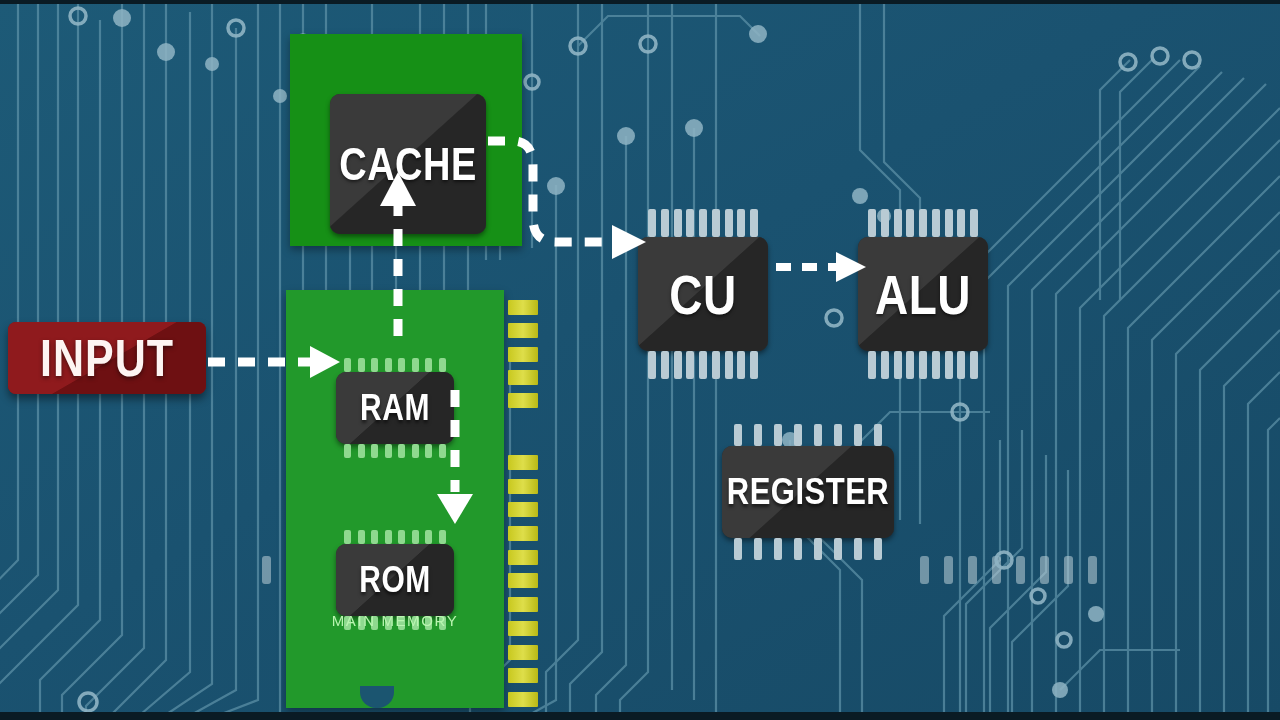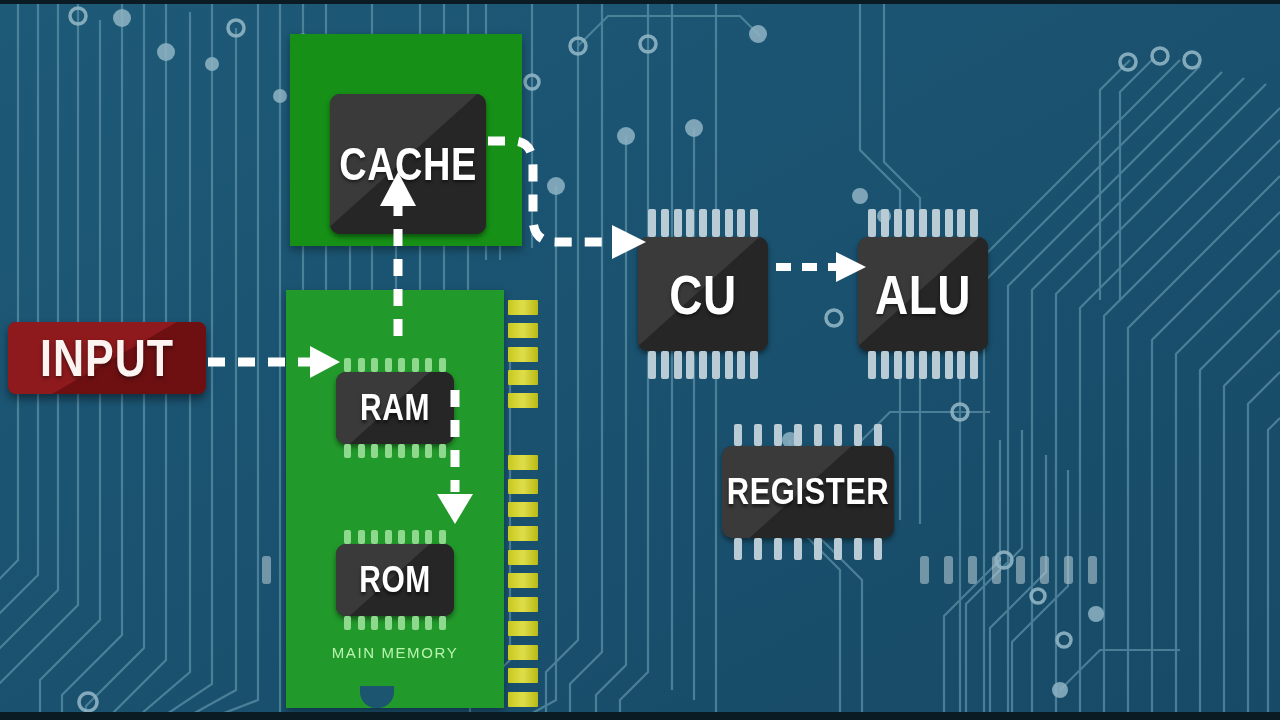--- a/index.html
+++ b/index.html
@@ -332,21 +332,21 @@
       <span style="height:15px;"></span>
     <span style="height:15px;"></span>
       <span style="height:15px;"></span>
     <span style="height:15px;"></span>
       <span style="height:15px;"></span>
     <span style="height:15px;"></span>
   </div>
 
   <div class="mem-notch" style="left:360px; top:686px;"></div>
 
-  <div class="board-caption" style="left:286px; top:644px; width:218px;">MAIN MEMORY</div>
+  <div class="board-caption" style="left:286px; top:612px; width:218px;">MAIN MEMORY</div>
 
   <div class="chip" id="ram-chip" style="left:336px; top:340px; width:118px; height:72px;">
     <div class="pins" style="left:8px; top:-14px; width:102px; height:14px;">
       <span style="width:7px;height:14px;background:#8fd98f;"></span>
       <span style="width:7px;height:14px;background:#8fd98f;"></span>
       <span style="width:7px;height:14px;background:#8fd98f;"></span>
       <span style="width:7px;height:14px;background:#8fd98f;"></span>
       <span style="width:7px;height:14px;background:#8fd98f;"></span>
       <span style="width:7px;height:14px;background:#8fd98f;"></span>
       <span style="width:7px;height:14px;background:#8fd98f;"></span>

